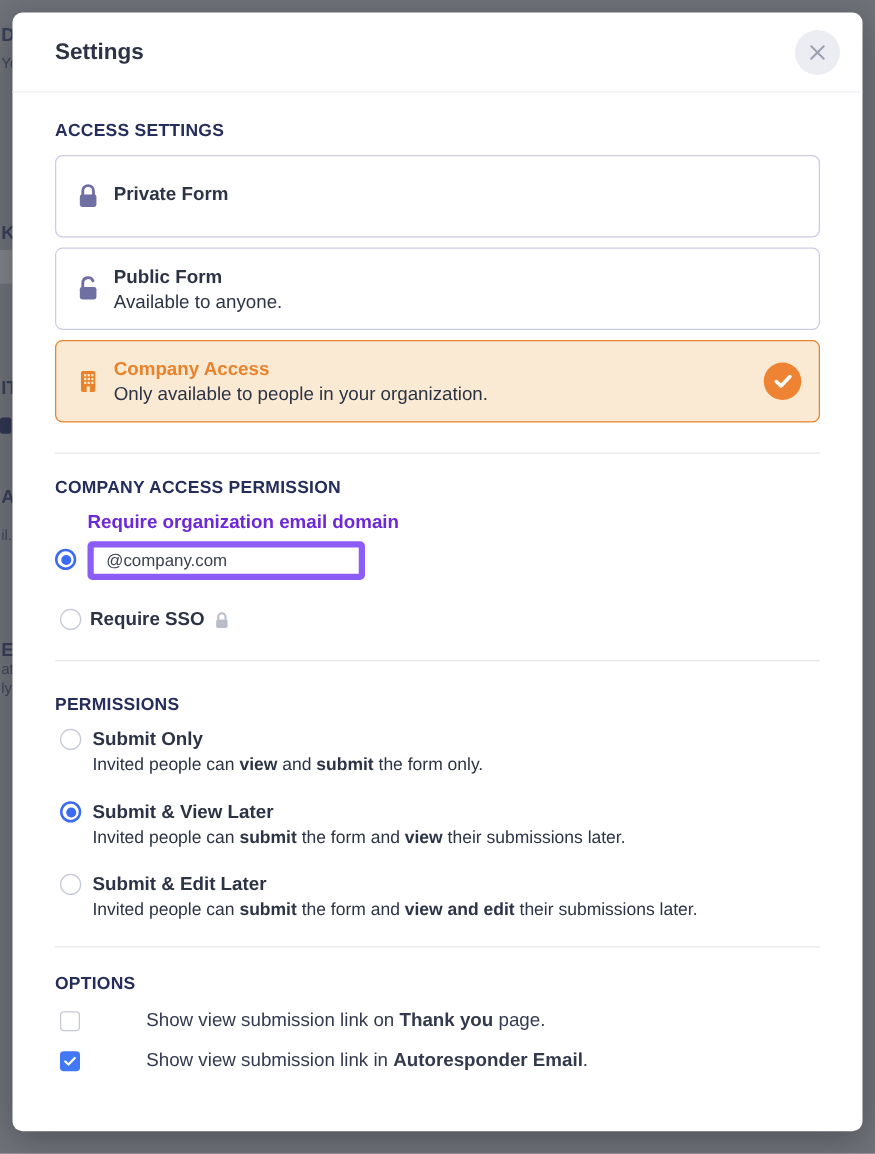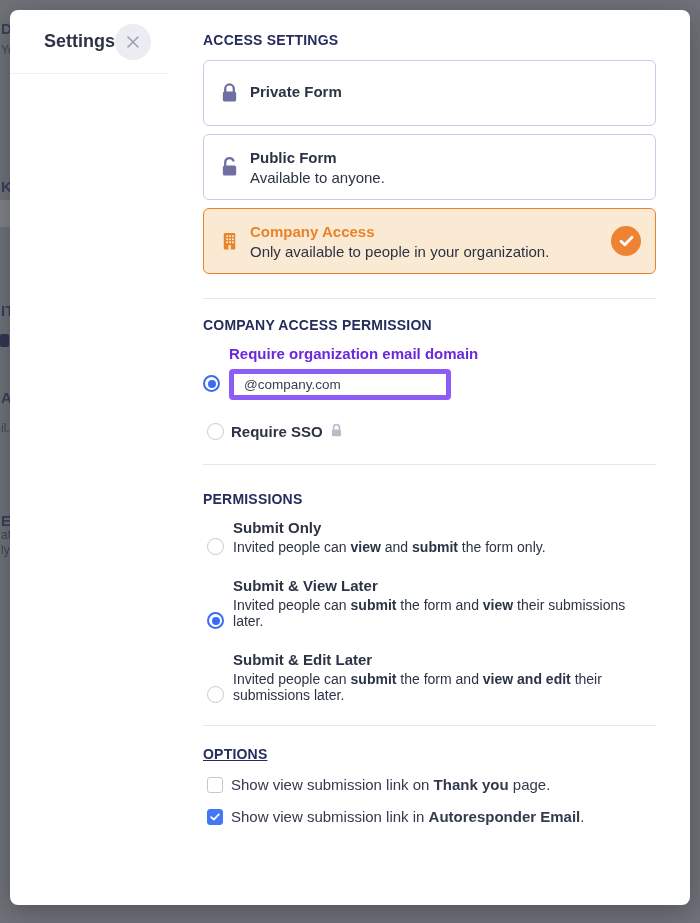--- a/index.html
+++ b/index.html
@@ -19,21 +19,21 @@
   }
   .backdrop-fragment.bold { font-weight:bold; font-size:15px; color:#333A55; }
   .backdrop-band { position:absolute; left:0; width:10px; background:rgba(255,255,255,.12); z-index:1; }
   .backdrop-chip { position:absolute; left:0; width:9px; height:13px; background:#313752; border-radius:2px; z-index:1; }
 
   
   .modal {
     position:absolute; left:10px; top:10px; width:680px; height:895px;
     background:#FFFFFF; border-radius:8px; z-index:5;
     box-shadow:0 6px 28px rgba(0,0,0,.28);
-    display:flex; flex-direction:row;
+    display:flex; flex-direction:column;
   }
   .modal-header {
     height:64px; flex:0 0 64px; display:flex; align-items:center;
     justify-content:space-between; padding:0 18px 0 34px;
     border-bottom:1px solid #EFF0F4;
   }
   .modal-title { font-size:18px; font-weight:bold; color:#2C3345; }
   .close-btn {
     width:36px; height:36px; border-radius:50%; background:#ECEDF3;
     border:none; display:flex; align-items:center; justify-content:center;
@@ -87,33 +87,33 @@
   
   .email-option { margin-left:0; }
   .email-label { margin-left:26px; font-size:15px; font-weight:bold; color:#6d28d9; }
   .email-row { display:flex; align-items:flex-start; margin-top:7px; }
   .email-row .radio { margin-top:6px; margin-right:9px; }
   .domain-input {
     width:222px; height:31px; border:5px solid #8b5cf6; border-radius:4px;
     padding:0 10px; font-size:13.5px; color:#3C4150;
     font-family:"Liberation Sans","DejaVu Sans",sans-serif; outline:none;
   }
-  .sso-row { display:flex; align-items:flex-start; margin-top:23px; margin-left:4px; }
+  .sso-row { display:flex; align-items:flex-end; margin-top:23px; margin-left:4px; }
   .sso-row .radio { margin-right:7px; }
   .sso-label { font-size:15px; font-weight:bold; color:#2C3345; margin-right:7px; }
 
   
-  .perm-option { display:flex; align-items:flex-end; margin-left:4px; margin-bottom:22px; }
+  .perm-option { display:flex; align-items:flex-start; margin-left:4px; margin-bottom:22px; }
   .perm-option:last-of-type { margin-bottom:0; }
   .perm-option .radio { margin-right:9px; }
   .perm-title { font-size:15px; font-weight:bold; color:#2C3345; margin-bottom:3px; }
   .perm-desc  { font-size:14px; color:#2C3345; }
 
   
-  .opt-row { display:flex; align-items:center; margin-left:4px; margin-bottom:15px; }
+  .opt-row { display:flex; align-items:center; margin-left:4px; margin-bottom:15px;gap:45px; }
   .opt-row:last-of-type { margin-bottom:16px; }
   .opt-row .checkbox { margin-right:8px; }
   .opt-label { font-size:15px; color:#343A4E; }
 </style>
 </head>
 <body>
 
 <div>
   <div class="backdrop-band" style="top:200px;height:27px;"></div>
   <span class="backdrop-fragment bold" style="top:20px;">DI</span>
@@ -248,21 +248,21 @@
     <div class="perm-option">
       <span class="radio"></span>
       <div>
         <div class="perm-title">Submit &amp; Edit Later</div>
         <div class="perm-desc"><span>Invited people can </span><b>submit</b><span> the form and </span><b>view and edit</b><span> their submissions later.</span></div>
       </div>
     </div>
 
     <hr class="divider options-top">
 
-    <div class="section-heading" style="margin-bottom:14px;text-decoration:underline;">OPTIONS</div>
+    <div class="section-heading" style="margin-bottom:14px;">OPTIONS</div>
 
     <div class="opt-row">
       <span class="checkbox"></span>
       <span class="opt-label"><span>Show view submission link on </span><b>Thank you</b><span> page.</span></span>
     </div>
 
     <div class="opt-row">
       <span class="checkbox checked">
         <span style="display:flex;">
           <svg width="10" height="8" viewBox="0 0 10 8">

